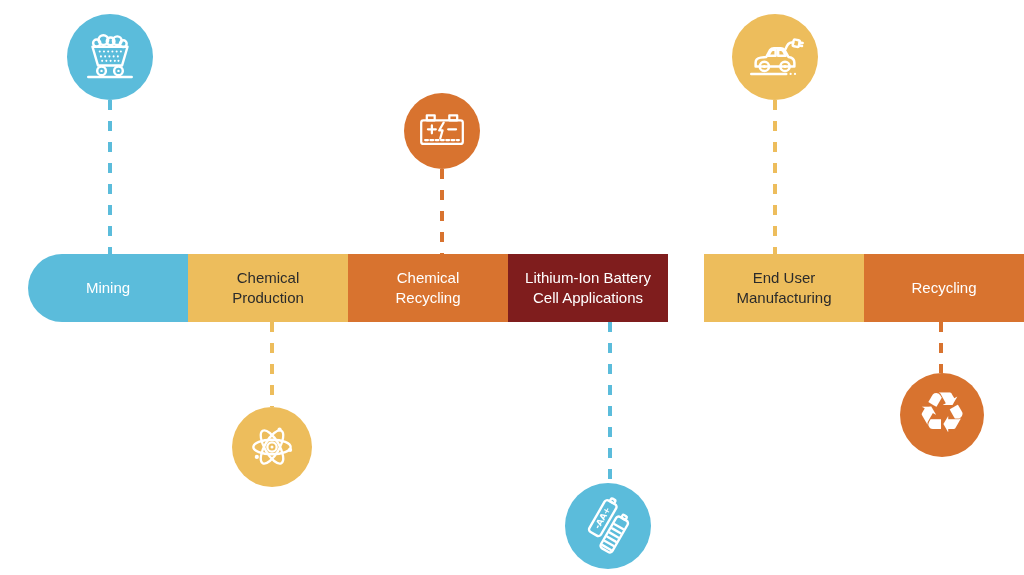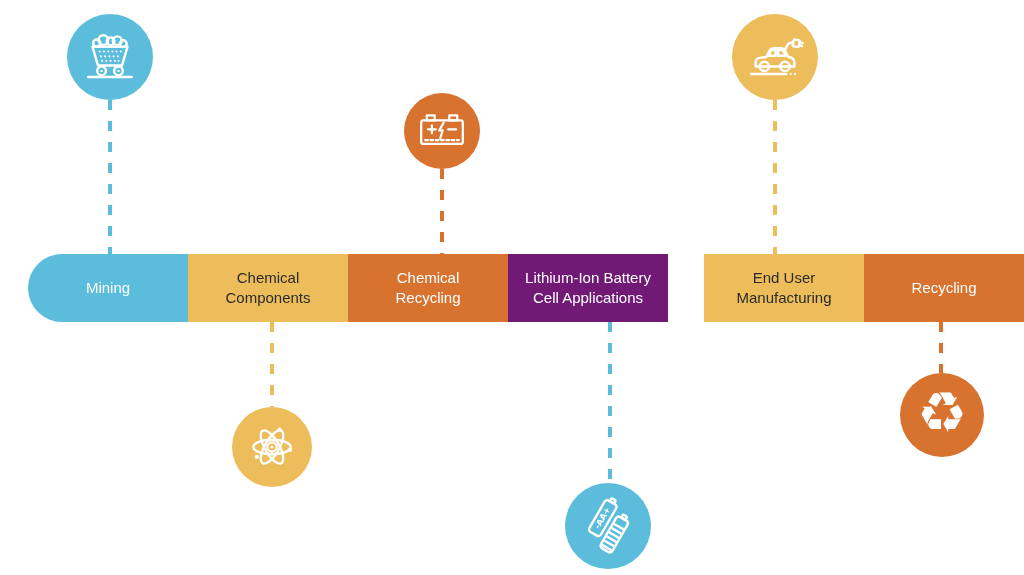--- a/index.html
+++ b/index.html
@@ -39,27 +39,27 @@
 
 <div id="canvas">
 
   <div id="bar">
     <div class="segment light-text" style="background-color: rgb(91, 188, 219);">
       <span>Mining</span>
       <span></span>
     </div>
     <div class="segment dark-text" style="background-color: rgb(237, 189, 92);">
       <span>Chemical</span>
-      <span>Components</span>
+      <span>Production</span>
     </div>
     <div class="segment light-text" style="background-color: rgb(216, 115, 47);">
       <span>Chemical</span>
       <span>Recycling</span>
     </div>
-    <div class="segment light-text" style="background-color: #701a75;">
+    <div class="segment light-text" style="background-color: #7f1d1d;">
       <span>Lithium-Ion Battery</span>
       <span>Cell Applications</span>
     </div>
     <div class="segment dark-text" style="background-color: rgb(237, 189, 92); margin-left: 36px;">
       <span>End User</span>
       <span>Manufacturing</span>
     </div>
     <div class="segment light-text" style="background-color: rgb(216, 115, 47);">
       <span>Recycling</span>
       <span></span>

